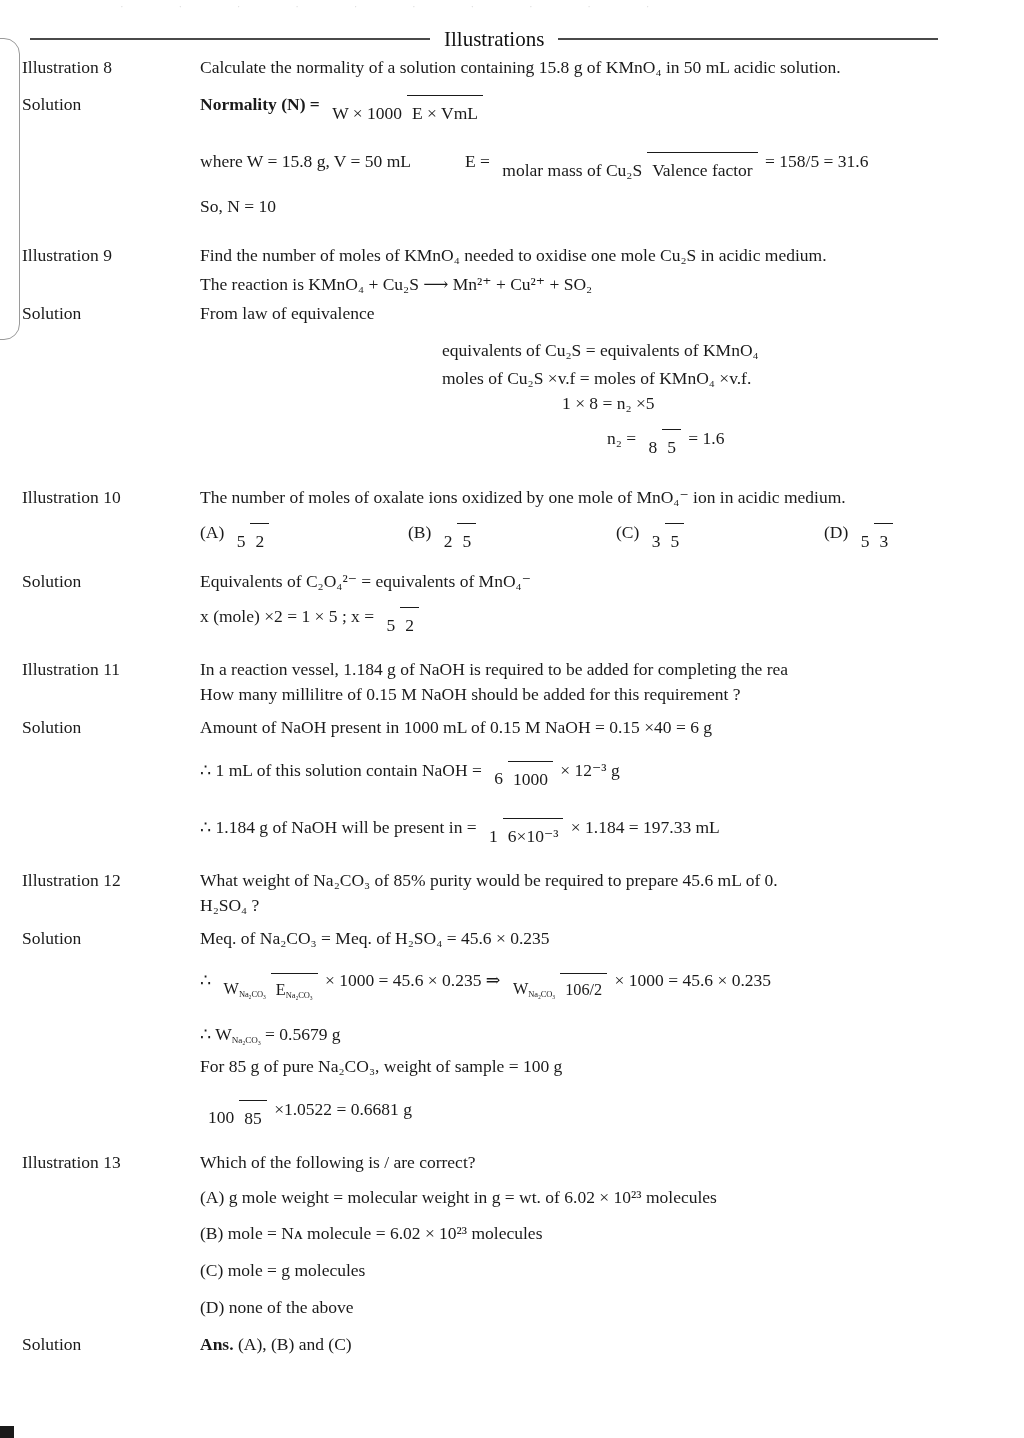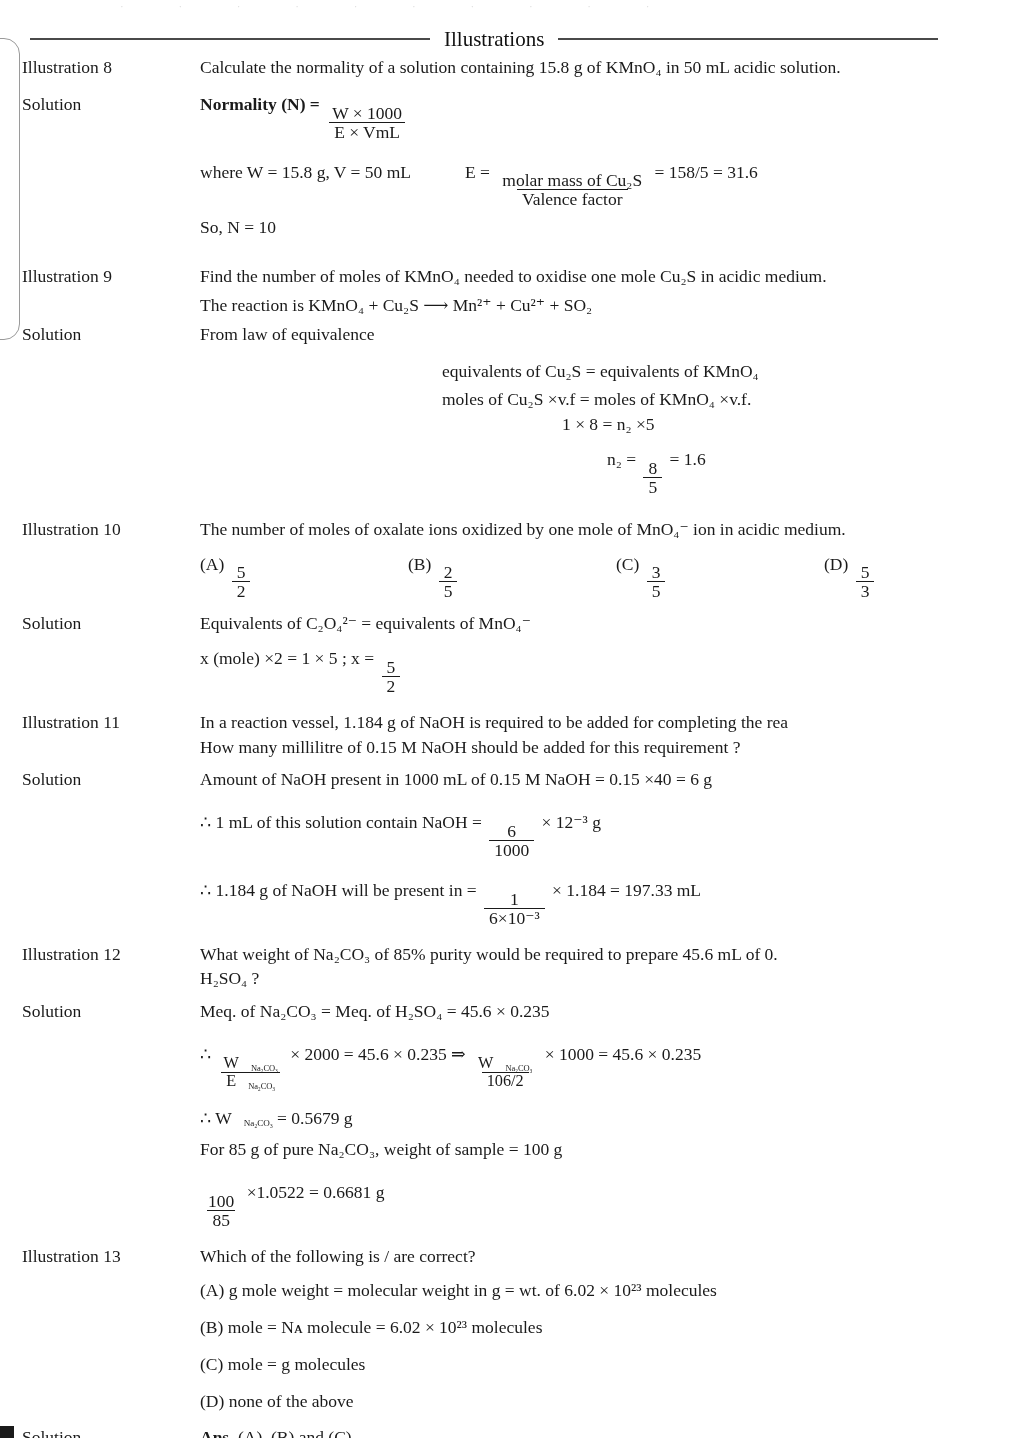--- a/index.html
+++ b/index.html
@@ -120,29 +120,29 @@
   .spacer-12 { height: 12px; }
   .spacer-14 { height: 14px; }
   .spacer-16 { height: 16px; }
   .spacer-20 { height: 20px; }
   .spacer-22 { height: 22px; }
   .spacer-26 { height: 26px; }
 
   
   .frac {
     display: inline-flex;
-    flex-direction: column;
+    flex-direction: row;
     align-items: center;
     vertical-align: -0.50em;
     margin: 0 3px;
     line-height: 1.03;
   }
   .frac .num { padding: 0 5px; }
   .frac .den {
-    padding: 0 5px;
+    padding: 8px 5px;
     border-top: 1.5px solid #1a1a1a;
   }
   .frac.small { font-size: 0.93em; }
 
   .bold { font-weight: bold; }
 
   .optrow {
     display: flex;
     width: 832px;
     font-size: 17.5px;
@@ -164,21 +164,20 @@
   .eq-centered3 {
     padding-left: 585px;
     font-size: 17.5px;
     white-space: nowrap;
   }
 
   .tiny-sub {
     font-size: 0.52em;
     vertical-align: -0.30em;
     letter-spacing: -0.1px;
-    margin-left: 12px;
   }
 </style>
 </head>
 <body>
 
 <div id="page">
 
   <div class="top-artifact">· · · · · · · · · ·</div>
 
   <div class="left-rule"></div>
@@ -411,21 +410,21 @@
     <div class="spacer-20"></div>
 
     <div class="row">
       <div class="lbl"></div>
       <div class="bdy">
         <span>∴</span>
         <span class="frac small">
           <span class="num"><span>W</span><span class="tiny-sub">Na₂CO₃</span></span>
           <span class="den"><span>E</span><span class="tiny-sub">Na₂CO₃</span></span>
         </span>
-        <span>× 2000 = 45.6 × 0.235 ⇒</span>
+        <span>× 1000 = 45.6 × 0.235 ⇒</span>
         <span class="frac small">
           <span class="num"><span>W</span><span class="tiny-sub">Na₂CO₃</span></span>
           <span class="den">106/2</span>
         </span>
         <span>× 1000 = 45.6 × 0.235</span>
       </div>
     </div>
 
     <div class="spacer-16"></div>
 

